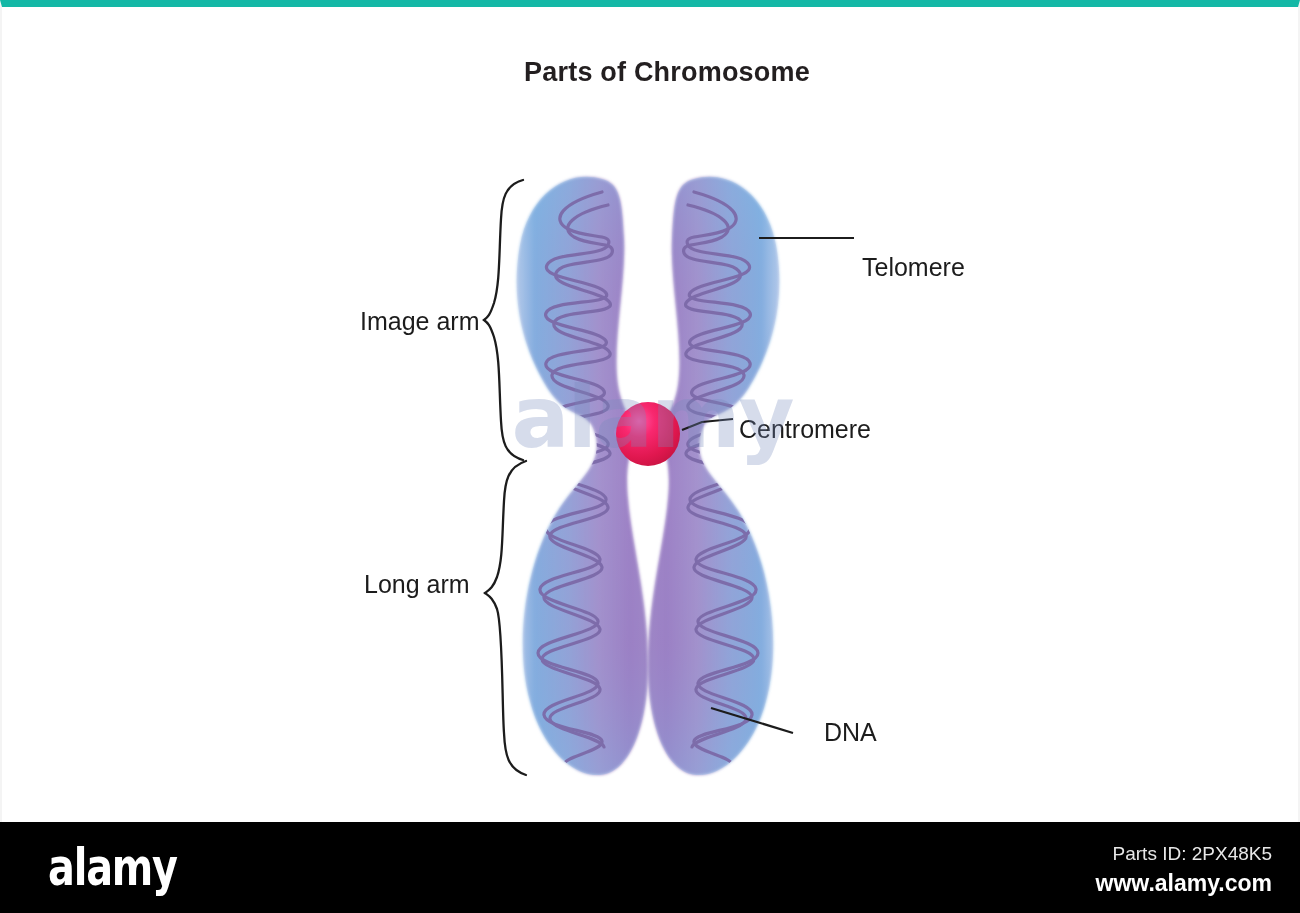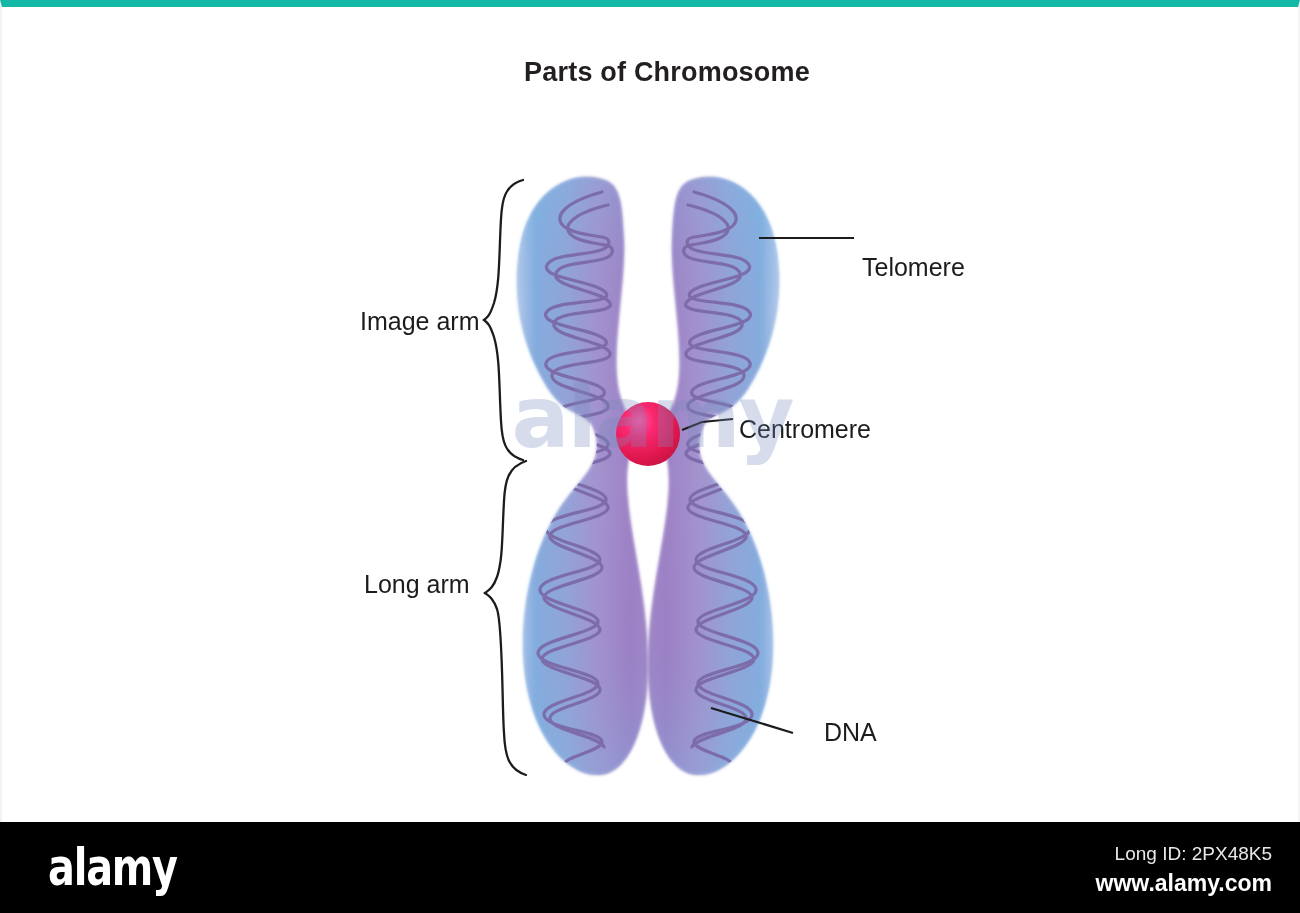--- a/index.html
+++ b/index.html
@@ -337,17 +337,17 @@
     <div class="label-text" id="label-telomere">Telomere</div>
     <div class="label-text" id="label-centromere">Centromere</div>
     <div class="label-text" id="label-dna">DNA</div>
 
     <div id="center-watermark">alamy</div>
 
   </div>
 
   <div id="watermark-bar">
     <div id="alamy-logo">alamy</div>
-    <div id="image-id-text">Long ID: 2PX48K5</div>
+    <div id="image-id-text">Parts ID: 2PX48K5</div>
     <div id="alamy-url-text">www.alamy.com</div>
   </div>
 
 </div>
 
 </body></html>

